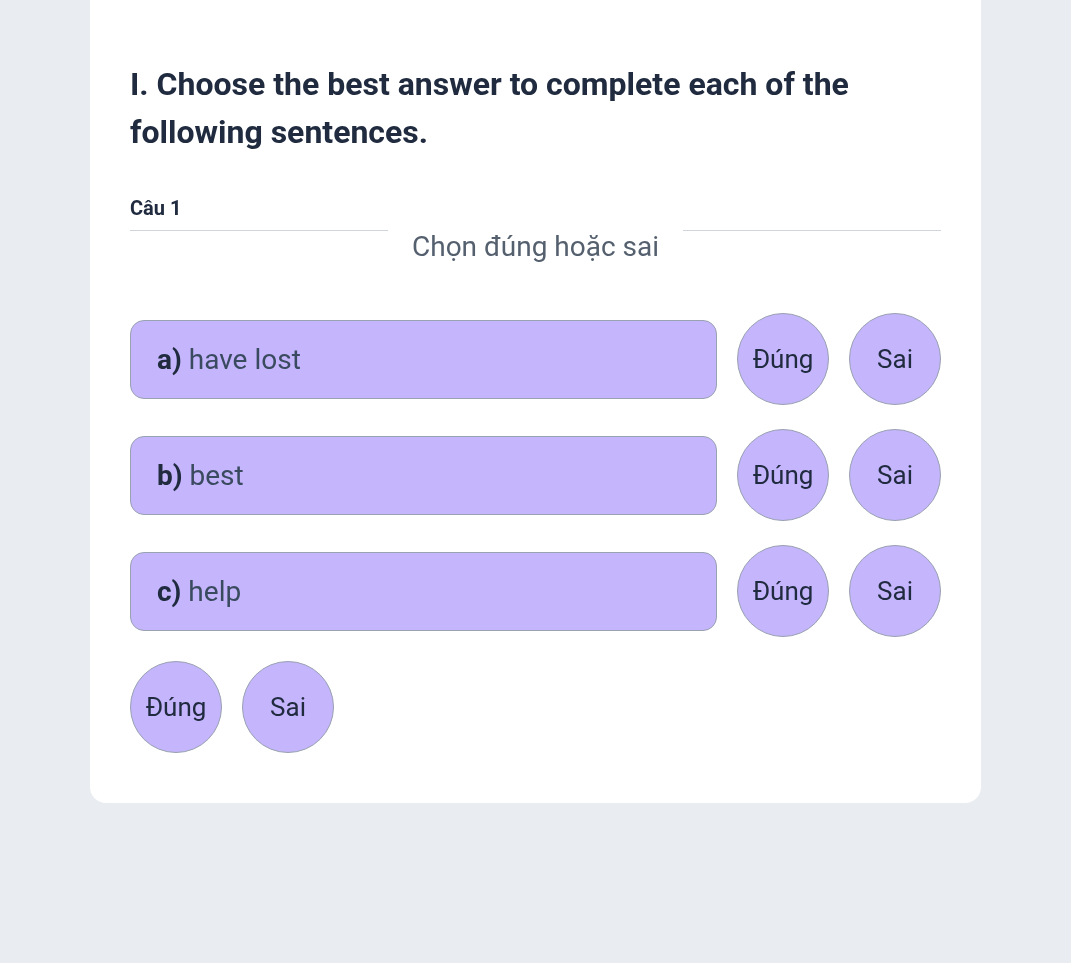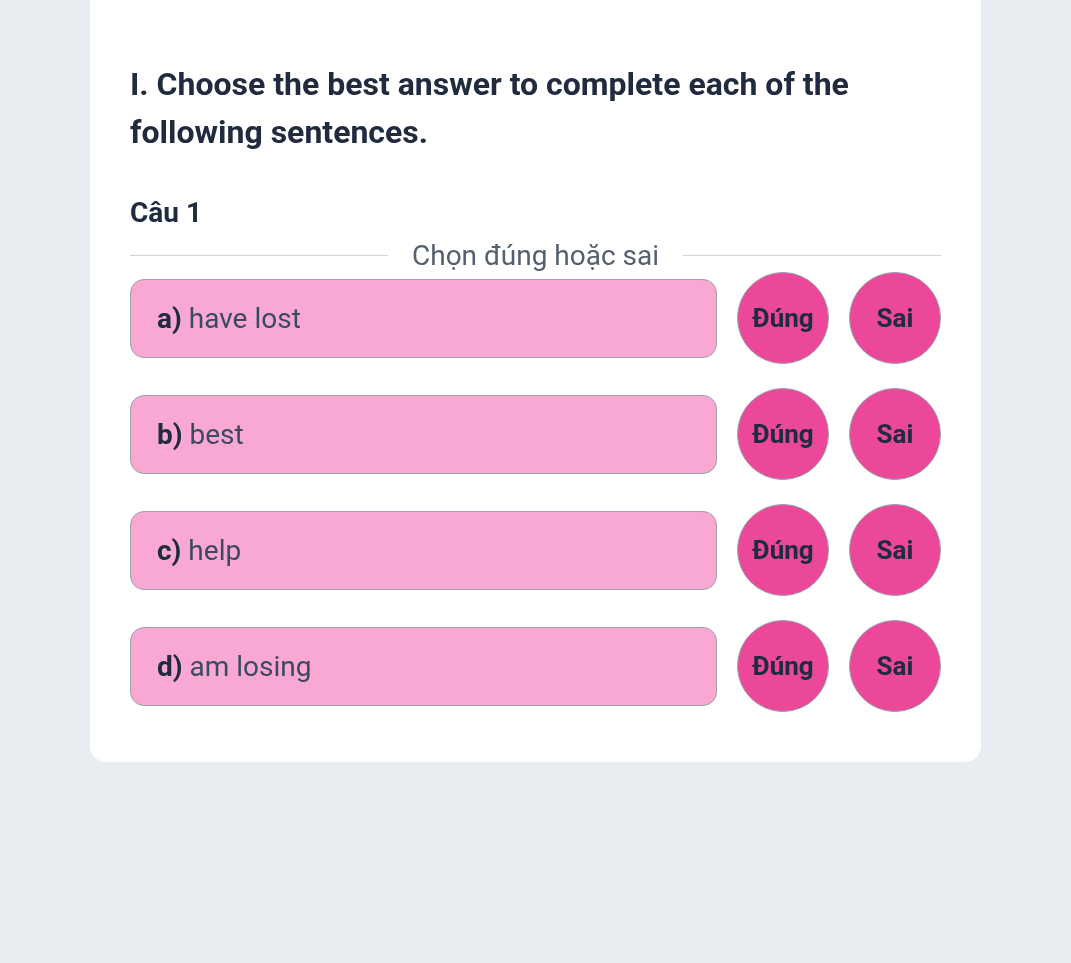--- a/index.html
+++ b/index.html
@@ -18,34 +18,34 @@
     border-radius: 0 0 16px 16px;
   }
   .instruction {
     font-size: 32px;
     font-weight: 700;
     color: #202b3f;
     line-height: 1.5;
     margin-bottom: 40px;
   }
   .question-number {
-    font-size: 28px;
+    font-size: 20px;
     font-weight: 700;
     color: #202b3f;
     margin-bottom: 10px;
   }
   .question-text {
     font-size: 30px;
     color: #3a4a5f;
     font-weight: 400;
     margin-bottom: 40px;
   }
   .divider-wrap {
     display: flex;
-    align-items: center;
+    margin-bottom: 50px;
   }
   .divider-line {
     flex: 1;
     height: 1px;
     background: #d0d5dd;
   }
   .divider-label {
     font-size: 28px;
     color: #55606f;
     padding: 0 24px;
@@ -61,38 +61,38 @@
     align-items: center;
     gap: 20px;
   }
   .option-box {
     flex: 1;
     border: 1.5px solid #99a2b0;
     border-radius: 14px;
     padding: 22px 26px;
     font-size: 28px;
     color: #3a4a5f;
-    background: #f9a8d4;
+    background: #c4b5fd;
   }
   .option-letter {
     font-weight: 700;
     color: #202b3f;
   }
   .circle-btn {
     width: 92px;
     height: 92px;
     border: 1.5px solid #99a2b0;
     border-radius: 50%;
-    background: #ec4899;
+    background: #c4b5fd;
     display: flex;
     align-items: center;
     justify-content: center;
     font-size: 26px;
     color: #202b3f;
-    font-weight: 700;
+    font-weight: 400;
     cursor: pointer;
     flex-shrink: 0;
   }
 </style>
 </head>
 <body>
 
 <div class="card">
   <div class="instruction">I. Choose the best answer to complete each of the following sentences.</div>
 
@@ -124,21 +124,18 @@
 
     <div class="option-row">
       <div class="option-box">
         <span class="option-letter">c)</span><span> help</span>
       </div>
       <div class="circle-btn">Đúng</div>
       <div class="circle-btn">Sai</div>
     </div>
 
     <div class="option-row">
-      <div class="option-box">
-        <span class="option-letter">d)</span><span> am losing</span>
-      </div>
       <div class="circle-btn">Đúng</div>
       <div class="circle-btn">Sai</div>
     </div>
 
   </div>
 </div>
 
 </body></html>

